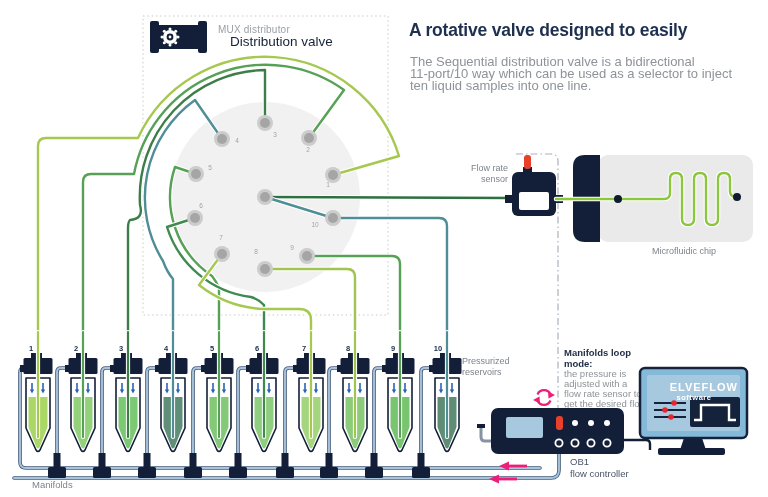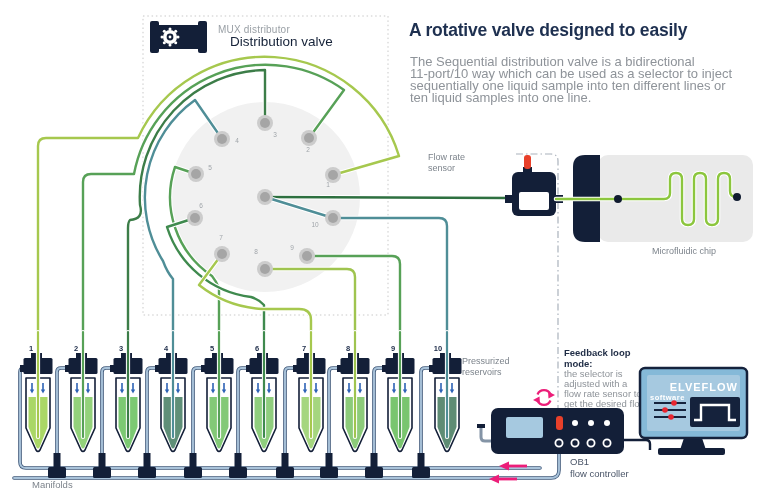--- a/index.html
+++ b/index.html
@@ -10,21 +10,21 @@
   .under{z-index:0;}
   .kicker{font-size:10px;color:#9aa0a6;letter-spacing:.2px;}
   .valve-name{font-size:13.5px;font-weight:normal;color:#152238;margin-left:12px;}
   .headline{font-size:17.5px;font-weight:800;color:#1e3050;line-height:19px;letter-spacing:-0.2px;margin-top:7px;}
   .para{font-size:13px;color:#8e9399;line-height:12px;}
   .small-gray{font-size:9px;color:#7d848c;line-height:10.5px;}
   .fb-bold{font-size:9.5px;font-weight:bold;color:#1f2c45;line-height:11px;}
   .fb-body{font-size:9.5px;color:#8e9399;line-height:10px;}
   .ob1{font-size:9.5px;color:#4a5568;line-height:11.5px;}
   .brand{font-size:11px;font-weight:800;color:#ffffff;letter-spacing:1px;text-align:right;}
-  .brand-sub{font-size:7.5px;font-weight:bold;color:#ffffff;letter-spacing:.5px;}
+  .brand-sub{font-size:7.5px;font-weight:bold;color:#ffffff;text-align:center;letter-spacing:.5px;}
 </style>
 </head>
 <body>
 
 <div class="stage">
   <svg id="dg" width="768" height="497" viewBox="0 0 768 497">
       <rect x="143" y="16" width="245" height="299" fill="none" stroke="#c9c9c9" stroke-width="1" stroke-dasharray="1.5 2.8"></rect>
       <path d="M516,154 L551,154 Q558,154 558,161 L558,427" fill="none" stroke="#aab2bc" stroke-width="1.2" stroke-dasharray="7 3 1.5 3"></path>
       <circle cx="265" cy="197" r="95" fill="#f1f1f1"></circle>
       <path d="M333,175 L399,156 A140,140 0 0 0 138,138 L46,138 Q38,138 38,146 L38,437" fill="none" stroke="#ffffff" stroke-width="4.6" stroke-linejoin="round" stroke-linecap="round"></path>
@@ -330,43 +330,42 @@
         <circle cx="164.3" cy="31.3" r="1.5" fill="#ffffff"></circle>
         <circle cx="170.0" cy="29.0" r="1.5" fill="#ffffff"></circle>
         <circle cx="175.7" cy="31.3" r="1.5" fill="#ffffff"></circle>
         <circle cx="170" cy="37" r="7" fill="#ffffff"></circle>
         <circle cx="170" cy="37" r="3.4" fill="#131f38"></circle>
         <circle cx="170" cy="37" r="1.4" fill="#ffffff"></circle>
       </g>
     </svg>
 
   <div class="txt under" style="left:564px;top:347px">
-    <div class="fb-bold">Feedback loop</div>
+    <div class="fb-bold">Manifolds loop</div>
     <div class="fb-bold">mode:</div>
-    <div class="fb-body">the selector is</div>
+    <div class="fb-body">the pressure is</div>
     <div class="fb-body">adjusted with a</div>
     <div class="fb-body">flow rate sensor to</div>
     <div class="fb-body">get the desired flow</div>
     <div class="fb-body">rate.</div>
   </div>
 
   <div class="txt kicker" style="left:218px;top:24px">MUX distributor</div>
   <div class="txt valve-name" style="left:218px;top:34px">Distribution valve</div>
 
   <div class="txt" style="left:409px;top:14px">
     <div class="headline">A rotative valve designed to easily</div>
   </div>
   <div class="txt" style="left:410px;top:56px">
     <div class="para">The Sequential distribution valve is a bidirectional</div>
     <div class="para">11-port/10 way which can be used as a selector to inject</div>
-    <div class="para">sequentially one liquid sample into ten different lines or</div>
     <div class="para">ten liquid samples into one line.</div>
   </div>
 
-  <div class="txt small-gray" style="left:428px;top:152px;width:80px;">
+  <div class="txt small-gray" style="left:428px;top:163px;width:80px;text-align:right">
     <div>Flow rate</div>
     <div>sensor</div>
   </div>
 
   <div class="txt small-gray" style="left:652px;top:246px">Microfluidic chip</div>
 
   <div class="txt small-gray" style="left:462px;top:356px">
     <div>Pressurized</div>
     <div>reservoirs</div>
   </div>

